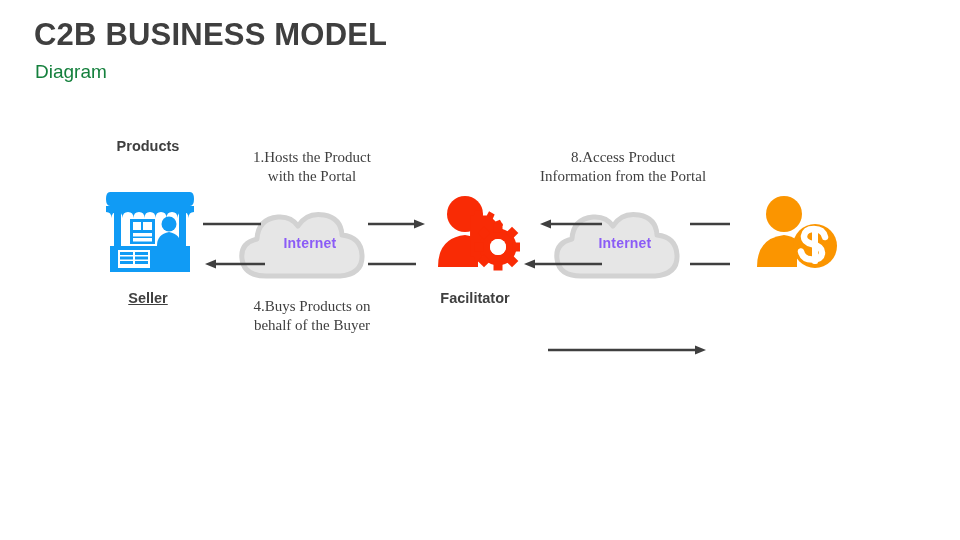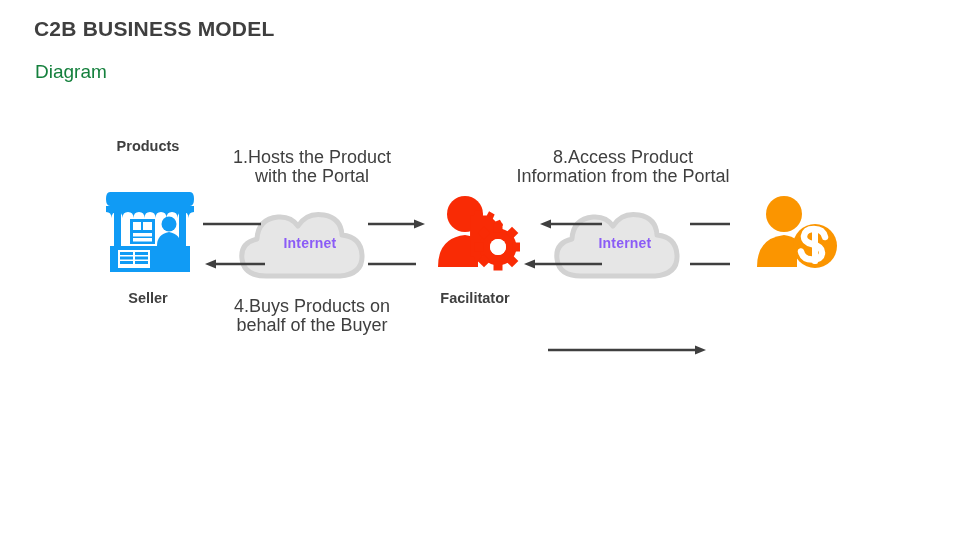--- a/index.html
+++ b/index.html
@@ -20,21 +20,21 @@
     position: absolute;
     inset: 0;
     background: #ffffff;
   }
 
   
   .title {
     position: absolute;
     left: 34px;
     top: 17px;
-    font-size: 21px;
+    font-size: 31px;
     font-weight: bold;
     letter-spacing: 0.2px;
     color: #3f3f3f;
     white-space: nowrap;
   }
   .subtitle {
     position: absolute;
     left: 35px;
     top: 61px;
     font-size: 19px;
@@ -46,32 +46,33 @@
   
   .node-label {
     position: absolute;
     font-size: 14.5px;
     font-weight: bold;
     color: #3f3f3f;
     text-align: center;
     white-space: nowrap;
   }
   .lbl-consumer { left: 88px;  top: 138px; width: 120px; }
-  .lbl-seller   { left: 88px;  top: 290px; width: 120px; }
+  .lbl-seller   { left: 88px;  top: 290px; width: 120px; text-decoration: underline; }
   .lbl-facil    { left: 415px; top: 290px; width: 120px; }
   .lbl-buyer    { left: 718px; top: 290px; width: 150px; }
 
   
   .step {
     position: absolute;
-    font-size: 18px;
+    font-size: 15px;
     line-height: 19px;
     color: #3f3f3f;
     text-align: center;
     white-space: pre-line;
+    font-family: Liberation Serif, serif;
   }
   .step-1 { left: 212px; top: 148px; width: 200px; }
   .step-2 { left: 513px; top: 148px; width: 220px; }
   .step-4 { left: 212px; top: 297px; width: 200px; }
   .step-3 { left: 513px; top: 297px; width: 220px; }
   .step-5 { left: 513px; top: 366px; width: 215px; }
 
   
   .cloud {
     position: absolute;

